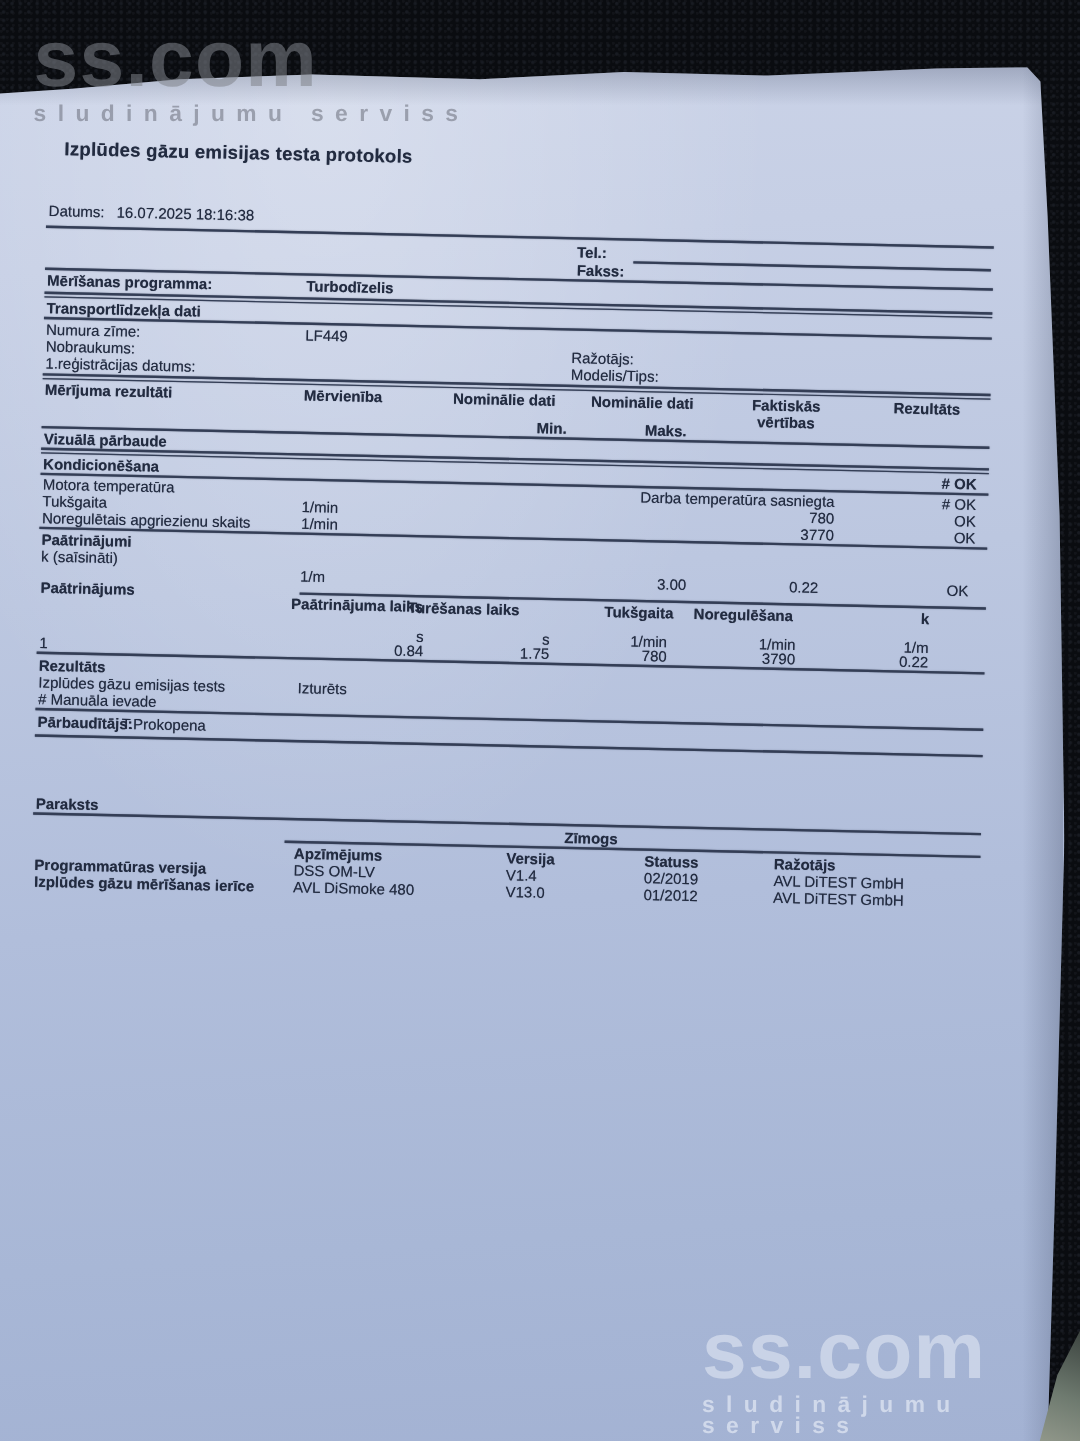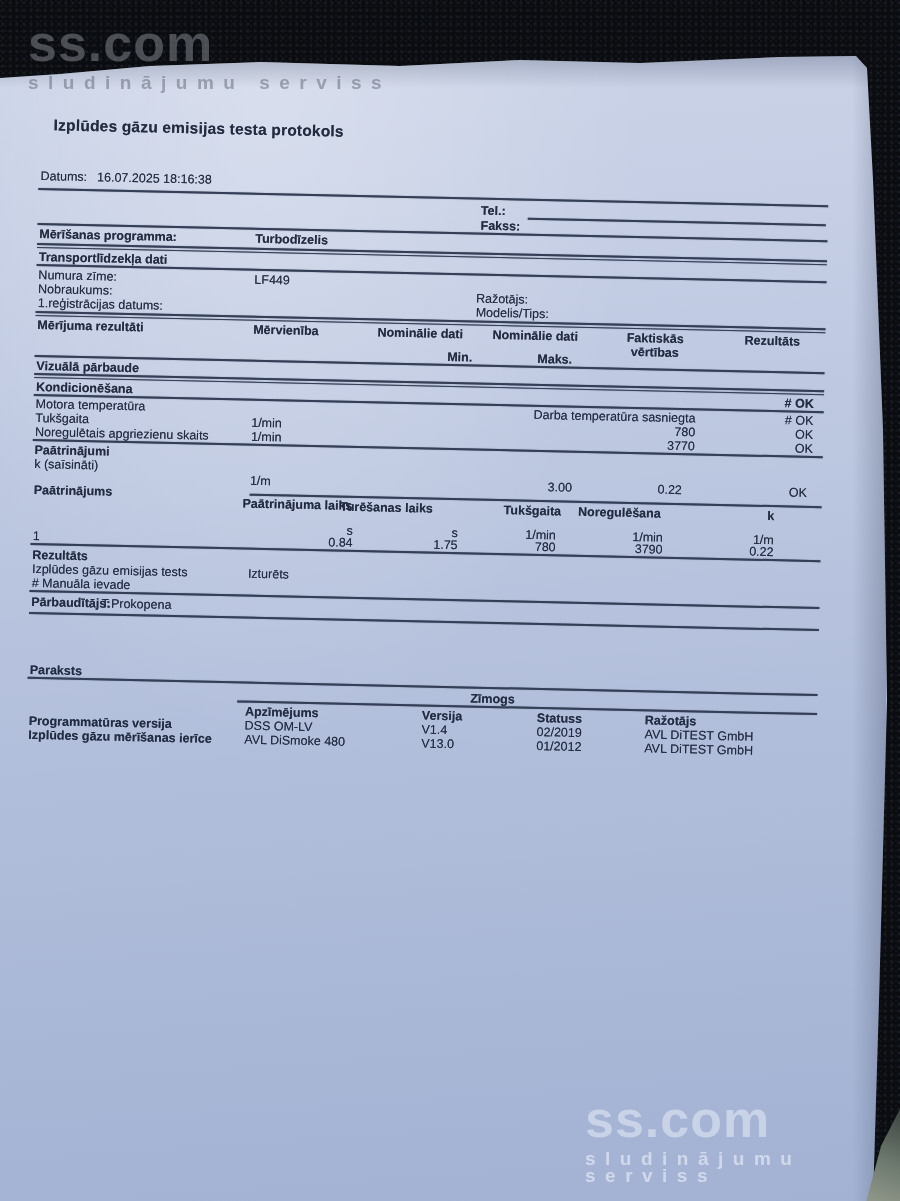--- a/index.html
+++ b/index.html
@@ -27,21 +27,21 @@
   .paper::before{
     content:'';position:absolute;left:0;right:0;top:54px;height:34px;
     background:linear-gradient(180deg,rgba(58,68,94,0.30),rgba(58,68,94,0));
   }
   .paper::after{
     content:'';position:absolute;top:0;bottom:0;right:14px;width:34px;
     background:linear-gradient(270deg,rgba(58,68,94,0.30),rgba(58,68,94,0));
   }
   
   .wm{position:absolute;font-weight:bold;line-height:0.9;z-index:5;}
-  .wm .brand{display:block;font-size:52px;letter-spacing:1px;}
+  .wm .brand{display:block;font-size:67px;letter-spacing:1px;}
   .wm .tag{display:block;font-size:19px;letter-spacing:9.5px;font-weight:bold;margin-top:7px;}
   .wm-top{left:28px;top:20px;color:rgba(128,131,138,0.55);}
   .wm-top .tag{color:rgba(105,110,122,0.55);}
   .wm-bottom{left:585px;top:1096px;color:rgba(238,242,250,0.50);}
   .wm-bottom .tag{color:rgba(238,242,250,0.60);}
   
   .content{
     position:absolute;left:40px;top:112px;width:790px;height:700px;
     transform:rotate(1.25deg);transform-origin:0 0;
     color:#222b40;font-size:12.5px;line-height:14px;

